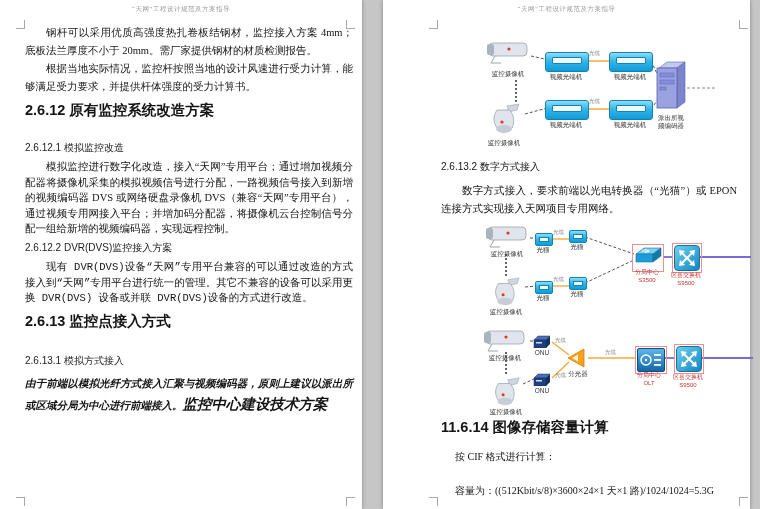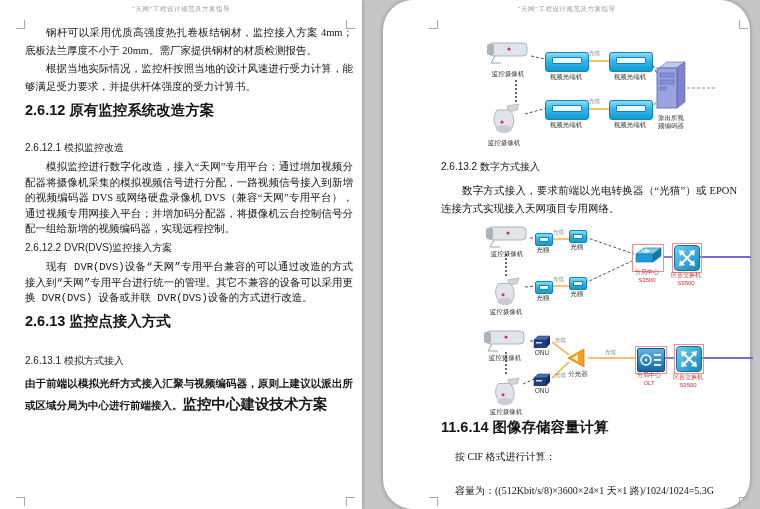--- a/index.html
+++ b/index.html
@@ -2,21 +2,21 @@
 <html><head>
 <meta charset="utf-8">
 <style>
   html,body{margin:0;padding:0;}
   body{width:760px;height:509px;overflow:hidden;background:#c6c6c6;
        font-family:"Liberation Serif",serif;}
   #stage{position:relative;width:760px;height:509px;overflow:hidden;}
   .page{position:absolute;top:0;height:509px;background:#ffffff;
         box-shadow:0 0 4px rgba(0,0,0,.35);}
   #page-left{left:0;width:362px;}
-  #page-right{left:383px;width:367px;border-radius:30px;}
+  #page-right{left:383px;width:367px;}
 
   .run-hdr{position:absolute;top:5px;left:0;right:0;text-align:center;
            font-size:6.5px;color:#9a9a9a;letter-spacing:.5px;}
 
   
   .cmark{position:absolute;width:8px;height:8px;}
   .cm-tl{border-right:1px solid #a8a8a8;border-bottom:1px solid #a8a8a8;}
   .cm-tr{border-left:1px solid #a8a8a8;border-bottom:1px solid #a8a8a8;}
   .cm-bl{border-right:1px solid #a8a8a8;border-top:1px solid #a8a8a8;}
   .cm-br{border-left:1px solid #a8a8a8;border-top:1px solid #a8a8a8;}
@@ -71,21 +71,21 @@
 
     <div class="blk body-t" style="top:24px;">钢杆可以采用优质高强度热扎卷板结钢材，监控接入方案 4mm；底板法兰厚度不小于 20mm。需厂家提供钢材的材质检测报告。</div>
     <div class="blk body-t" style="top:60px;">根据当地实际情况，监控杆按照当地的设计风速进行受力计算，能够满足受力要求，并提供杆体强度的受力计算书。</div>
     <div class="blk h-big" style="top:101px;">2.6.12 原有监控系统改造方案</div>
     <div class="blk h-sub" style="top:141px;">2.6.12.1 模拟监控改造</div>
     <div class="blk body-s" style="top:159px;">模拟监控进行数字化改造，接入“天网”专用平台；通过增加视频分配器将摄像机采集的模拟视频信号进行分配，一路视频信号接入到新增的视频编码器 DVS 或网络硬盘录像机 DVS（兼容“天网”专用平台），通过视频专用网接入平台；并增加码分配器，将摄像机云台控制信号分配一组给新增的视频编码器，实现远程控制。</div>
     <div class="blk h-sub" style="top:241px;">2.6.12.2 DVR(DVS)监控接入方案</div>
     <div class="blk body-s" style="top:260px;font-family:Liberation Mono, monospace;">现有 DVR(DVS)设备“天网”专用平台兼容的可以通过改造的方式接入到“天网”专用平台进行统一的管理。其它不兼容的设备可以采用更换 DVR(DVS) 设备或并联 DVR(DVS)设备的方式进行改造。</div>
     <div class="blk h-big" style="top:312px;">2.6.13 监控点接入方式</div>
     <div class="blk h-sub" style="top:354px;">2.6.13.1 模拟方式接入</div>
-    <div class="blk b-para" style="top:374px;"><span>由于前端以模拟光纤方式接入汇聚与视频编码器，原则上建议以派出所或区域分局为中心进行前端接入。</span><span class="inline-h">监控中心建设技术方案</span></div>
+    <div class="blk b-para" style="top:374px;font-style:italic;"><span>由于前端以模拟光纤方式接入汇聚与视频编码器，原则上建议以派出所或区域分局为中心进行前端接入。</span><span class="inline-h">监控中心建设技术方案</span></div>
   </div>
 
   <div class="page" id="page-right">
     <div class="run-hdr">“天网”工程设计规范及方案指导</div>
 
     <div class="cmark cm-tl" style="left:46px;top:20px;"></div>
     <div class="cmark cm-tr" style="left:356px;top:20px;"></div>
     <div class="cmark cm-bl" style="left:46px;top:497px;"></div>
     <div class="cmark cm-br" style="left:356px;top:497px;"></div>
 

